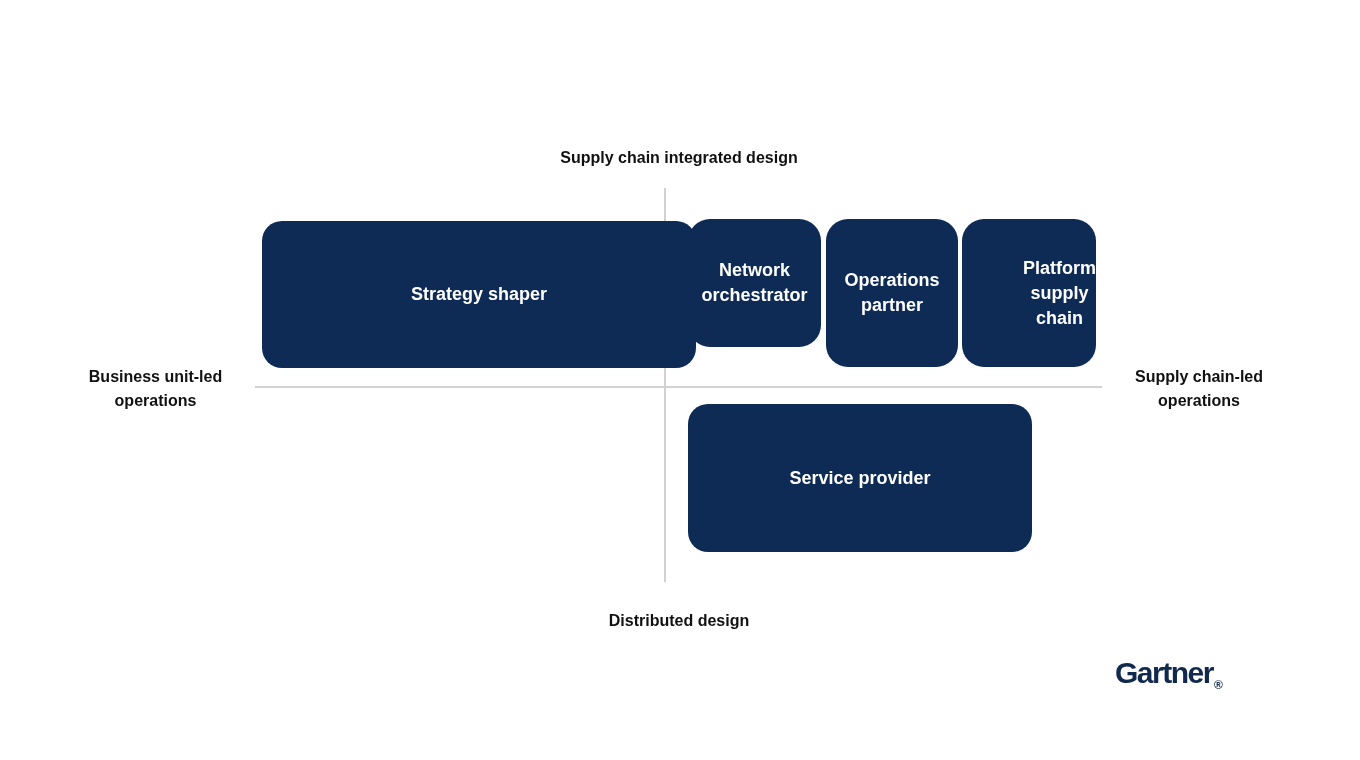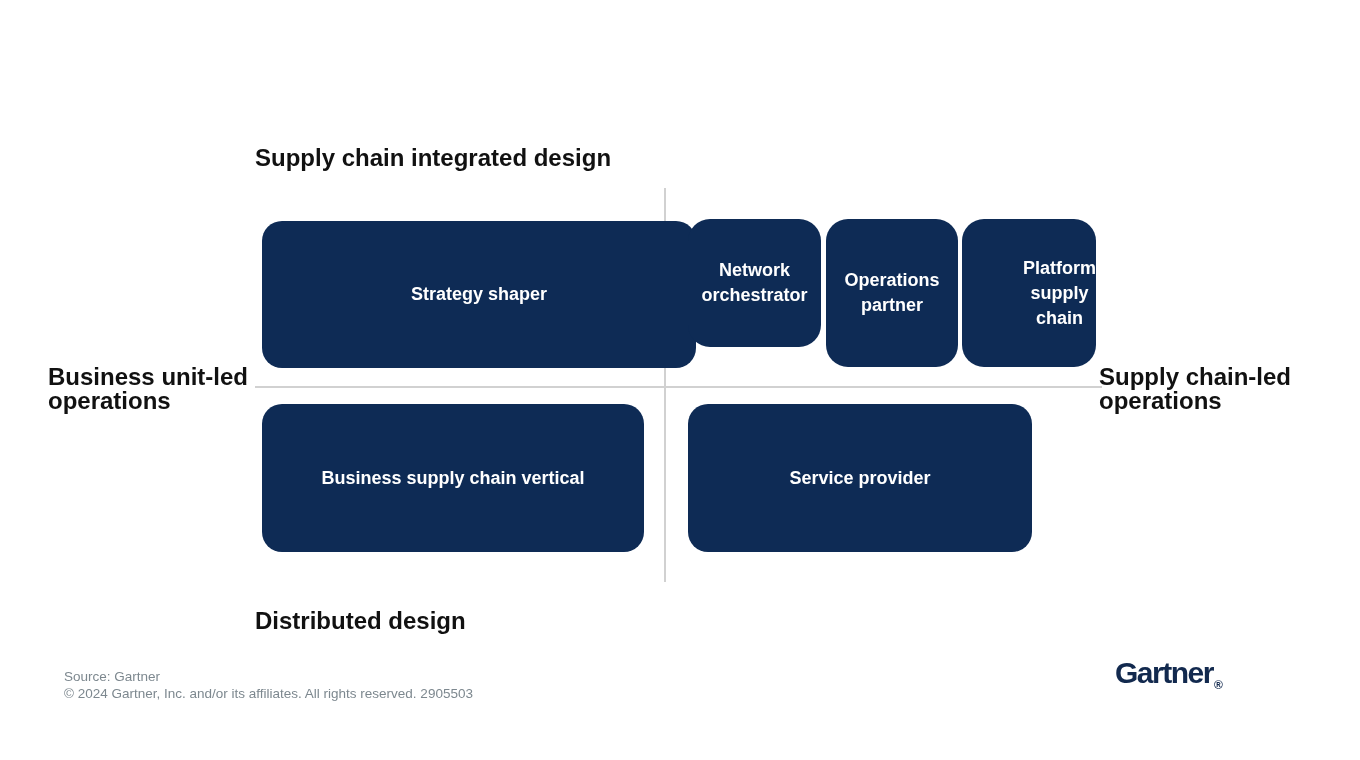--- a/index.html
+++ b/index.html
@@ -21,24 +21,24 @@
     top: 57px;
     margin: 0;
     font-size: 46px;
     font-weight: bold;
     letter-spacing: -1px;
     color: var(--brand-navy, #12294e);
     white-space: nowrap;
   }
   .axis-label {
     position: absolute;
-    font-size: 24px;
+    font-size: 16px;
     font-weight: bold;
     color: var(--axis-black, #111111);
-    text-align: left;
+    text-align: center;
     line-height: 24px;
   }
   .axis-top    { left: 255px; width: 848px; top: 146px; }
   .axis-bottom { left: 255px; width: 848px; top: 609px; }
   .axis-left   { left: 48px;  width: 215px; top: 365px; white-space: pre-line; }
   .axis-right  { left: 1099px;width: 200px; top: 365px; white-space: pre-line; }
   .vline {
     position: absolute;
     left: 664px; top: 188px;
     width: 2px; height: 394px;
@@ -123,37 +123,30 @@
     <span>Operations
 partner</span>
   </div>
 
   <div class="arch-box box-platform">
     <span>Platform
 supply
 chain</span>
   </div>
 
-  <div class="arch-box box-vertical">
-    <span>Business supply chain vertical</span>
-  </div>
 
   <div class="arch-box box-service">
     <span>Service provider</span>
   </div>
 
   <div class="axis-label axis-left">Business unit-led
 operations</div>
   <div class="axis-label axis-right">Supply chain-led
 operations</div>
   <div class="axis-label axis-bottom">Distributed design</div>
 
-  <div class="footer-note">
-    <div>Source: Gartner</div>
-    <div>© 2024 Gartner, Inc. and/or its affiliates. All rights reserved. 2905503</div>
-  </div>
 
   <div class="logo">
     <span class="logo-text">Gartner</span>
     <span class="logo-reg">®</span>
   </div>
 
 </div>
 
 </body></html>

